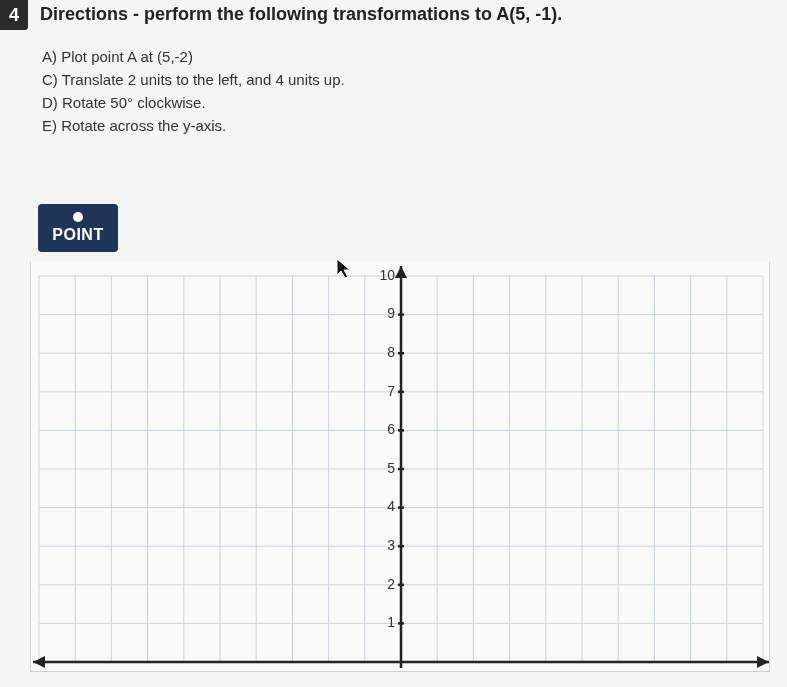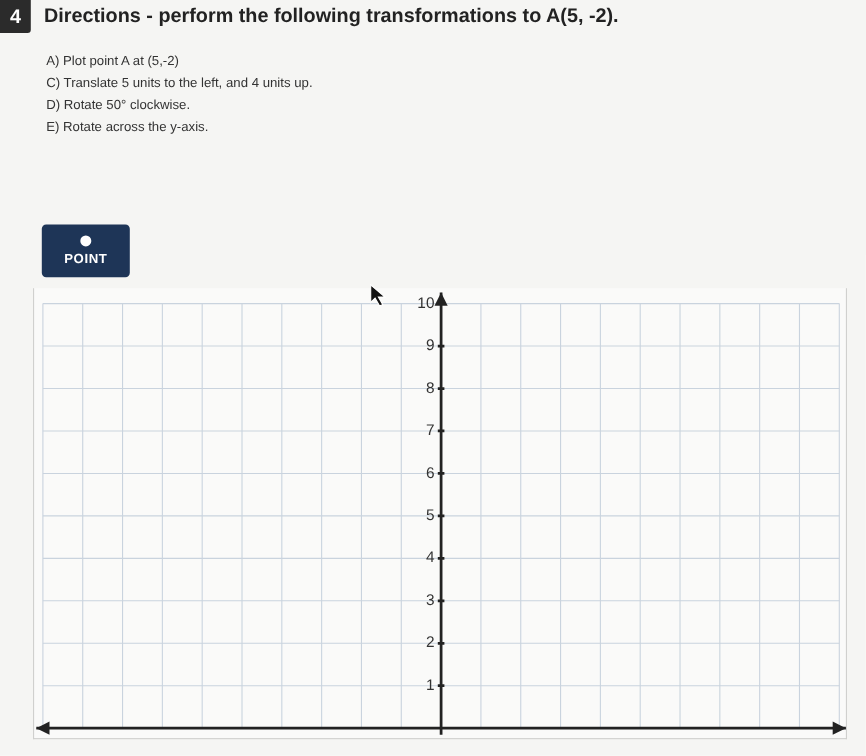--- a/index.html
+++ b/index.html
@@ -26,33 +26,33 @@
   .header {
     position: absolute;
     left: 40px; top: 4px;
     font-weight: bold;
     font-size: 18px;
     color: #222;
   }
   .steps {
     position: absolute;
     left: 42px; top: 48px;
-    font-size: 12px;
+    font-size: 15px;
     color: #333;
   }
   .steps div { margin-bottom: 6px; }
   .point-btn {
     position: absolute;
     left: 38px; top: 204px;
     width: 80px; height: 48px;
     background: #1e3557;
     color: #fff;
     border-radius: 4px;
     display: flex; flex-direction: column; align-items: center; justify-content: center;
-    font-size: 12px; font-weight: bold;
+    font-size: 16px; font-weight: bold;
     letter-spacing: 0.5px;
     cursor: pointer;
   }
   .point-btn .dot {
     width: 10px; height: 10px; border-radius: 50%; background: #fff; margin-bottom: 4px;
   }
   .graph-wrap {
     position: absolute;
     left: 30px; top: 262px;
     width: 740px; height: 410px;
@@ -69,25 +69,25 @@
     position: absolute;
     left: 335px; top: 258px;
     pointer-events: none;
     z-index: 5;
   }
 </style>
 </head>
 <body>
 
 <div class="qnum">4</div>
-<div class="header">Directions - perform the following transformations to A(5, -2).</div>
+<div class="header">Directions - perform the following transformations to A(5, -1).</div>
 
 <div class="steps">
   <div>A) Plot point A at (5,-2)</div>
-  <div>C) Translate 5 units to the left, and 4 units up.</div>
+  <div>C) Translate 2 units to the left, and 4 units up.</div>
   <div>D) Rotate 50° clockwise.</div>
   <div>E) Rotate across the y-axis.</div>
 </div>
 
 <div class="point-btn">
   <div class="dot"></div>
   <span>POINT</span>
 </div>
 
 <div class="graph-wrap">

